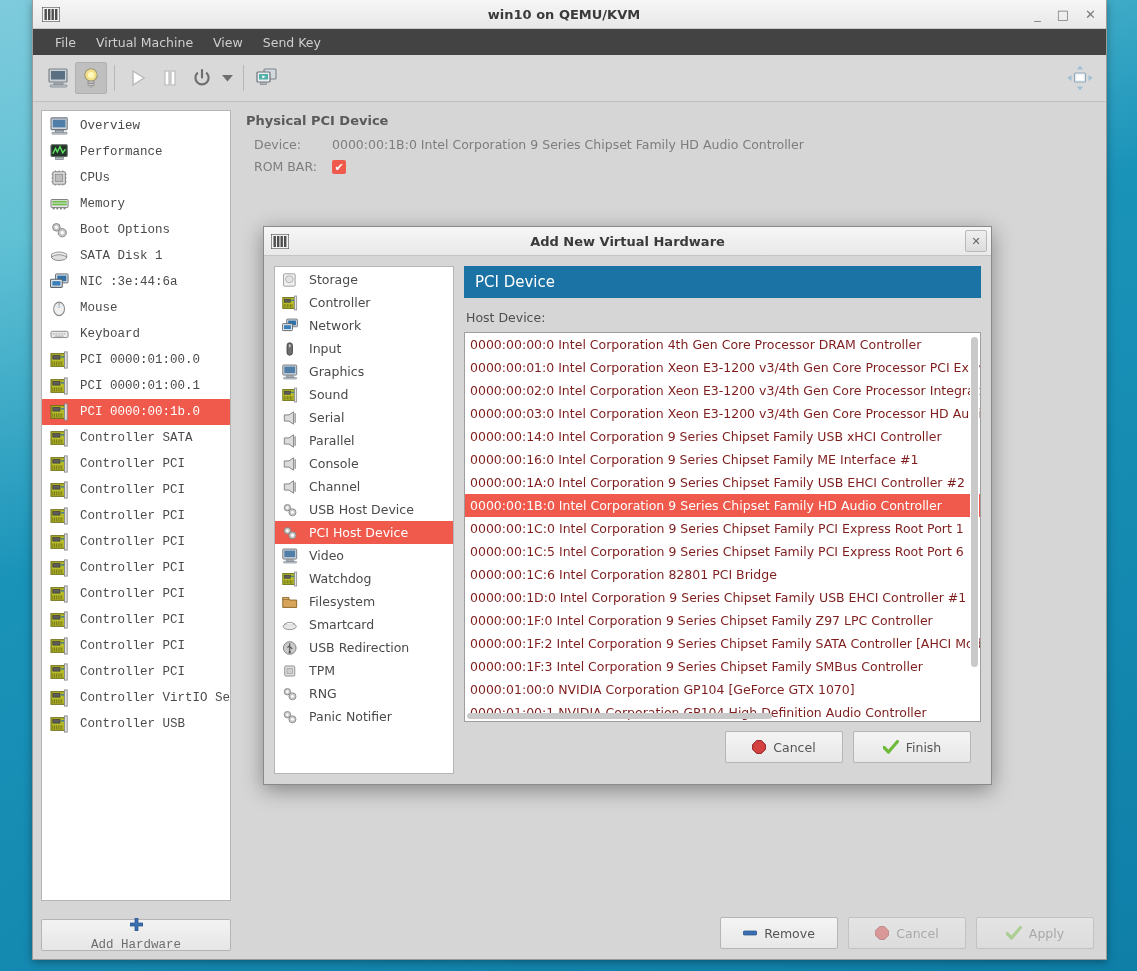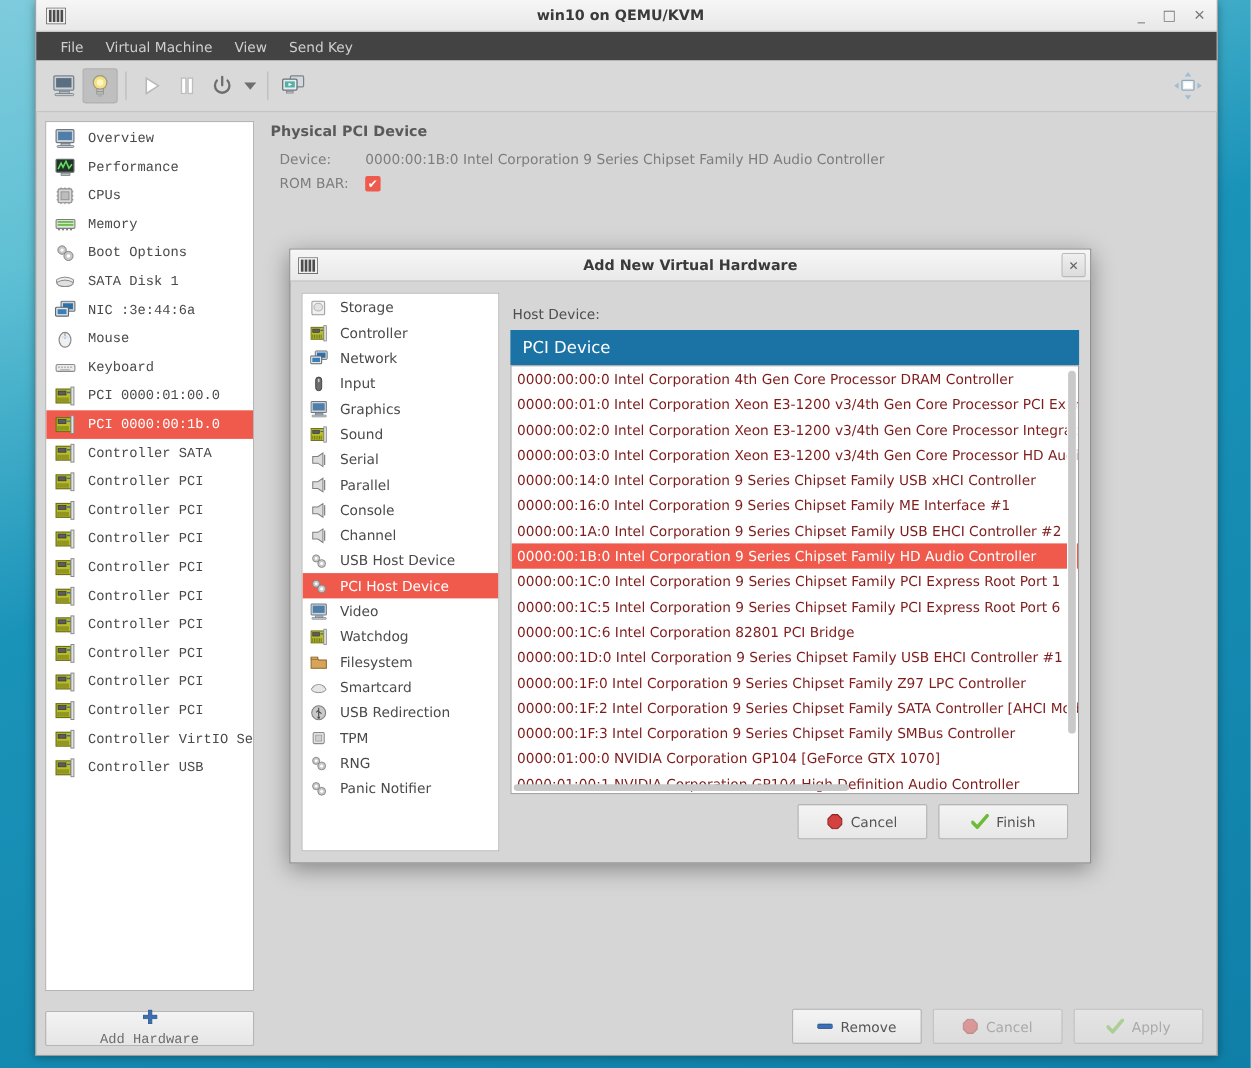--- a/index.html
+++ b/index.html
@@ -458,20 +458,39 @@
                   <line x1="9" y1="11.5" x2="9" y2="16"></line>
                   <line x1="11" y1="11.5" x2="11" y2="16"></line>
                   <line x1="13" y1="11.5" x2="13" y2="16"></line>
                 </g>
                 <line x1="12" y1="6.5" x2="16" y2="6.5" stroke="#2f6fa8" stroke-width="1.4"></line>
                 <rect x="16" y="1" width="3" height="18" fill="#e2e2e2" stroke="#8a8a8a" stroke-width="1"></rect>
               </svg>
             </span>
             <span class="lbl">PCI 0000:01:00.0</span>
           </div>
+          <div class="hwrow">
+            <span class="ico">
+              <svg width="20" height="18" viewBox="0 0 22 20">
+                <rect x="1" y="3" width="15" height="14" fill="#b8bd2a" stroke="#6d7016" stroke-width="1.2"></rect>
+                <rect x="3" y="5" width="8" height="4" fill="#5c5c5c" stroke="#333" stroke-width=".7"></rect>
+                <g stroke="#6d7016" stroke-width="1">
+                  <line x1="3" y1="11.5" x2="3" y2="16"></line>
+                  <line x1="5" y1="11.5" x2="5" y2="16"></line>
+                  <line x1="7" y1="11.5" x2="7" y2="16"></line>
+                  <line x1="9" y1="11.5" x2="9" y2="16"></line>
+                  <line x1="11" y1="11.5" x2="11" y2="16"></line>
+                  <line x1="13" y1="11.5" x2="13" y2="16"></line>
+                </g>
+                <line x1="12" y1="6.5" x2="16" y2="6.5" stroke="#2f6fa8" stroke-width="1.4"></line>
+                <rect x="16" y="1" width="3" height="18" fill="#e2e2e2" stroke="#8a8a8a" stroke-width="1"></rect>
+              </svg>
+            </span>
+            <span class="lbl">PCI 0000:01:00.1</span>
+          </div>
           <div class="hwrow sel">
             <span class="ico">
               <svg width="20" height="18" viewBox="0 0 22 20">
                 <rect x="1" y="3" width="15" height="14" fill="#b8bd2a" stroke="#6d7016" stroke-width="1.2"></rect>
                 <rect x="3" y="5" width="8" height="4" fill="#5c5c5c" stroke="#333" stroke-width=".7"></rect>
                 <g stroke="#6d7016" stroke-width="1">
                   <line x1="3" y1="11.5" x2="3" y2="16"></line>
                   <line x1="5" y1="11.5" x2="5" y2="16"></line>
                   <line x1="7" y1="11.5" x2="7" y2="16"></line>
                   <line x1="9" y1="11.5" x2="9" y2="16"></line>
@@ -1010,22 +1029,22 @@
               </g>
               <circle cx="7" cy="7" r="1.6" fill="#fff"></circle>
               <circle cx="13.5" cy="13" r="1.8" fill="#fff"></circle>
             </svg>
           </span>
           <span>Panic Notifier</span>
         </div>
       </div>
 
     <div id="dlg-right">
+      <div id="pci-banner">PCI Device</div>
       <div id="host-label">Host Device:</div>
-      <div id="pci-banner">PCI Device</div>
       <div id="host-list">
         <div id="host-inner">
             <div class="hrow">0000:00:00:0 Intel Corporation 4th Gen Core Processor DRAM Controller</div>
             <div class="hrow">0000:00:01:0 Intel Corporation Xeon E3-1200 v3/4th Gen Core Processor PCI Express x16 Controller</div>
             <div class="hrow">0000:00:02:0 Intel Corporation Xeon E3-1200 v3/4th Gen Core Processor Integrated Graphics Controller</div>
             <div class="hrow">0000:00:03:0 Intel Corporation Xeon E3-1200 v3/4th Gen Core Processor HD Audio Controller</div>
             <div class="hrow">0000:00:14:0 Intel Corporation 9 Series Chipset Family USB xHCI Controller</div>
             <div class="hrow">0000:00:16:0 Intel Corporation 9 Series Chipset Family ME Interface #1</div>
             <div class="hrow">0000:00:1A:0 Intel Corporation 9 Series Chipset Family USB EHCI Controller #2</div>
             <div class="hrow sel">0000:00:1B:0 Intel Corporation 9 Series Chipset Family HD Audio Controller</div>

